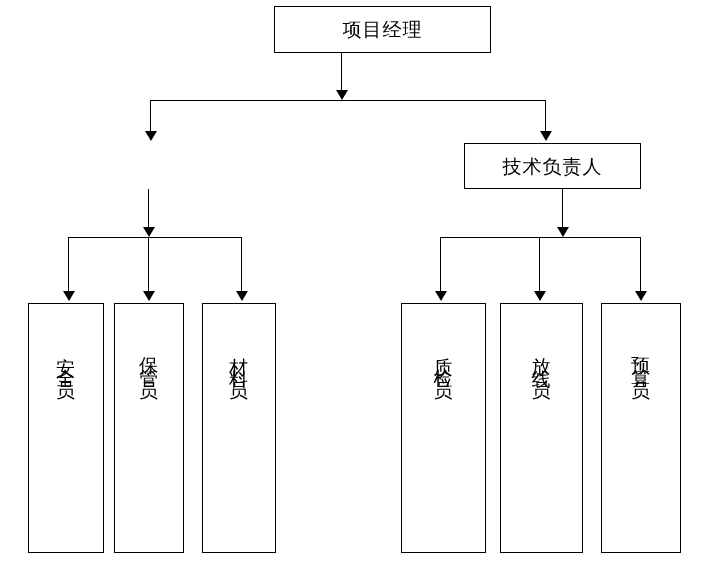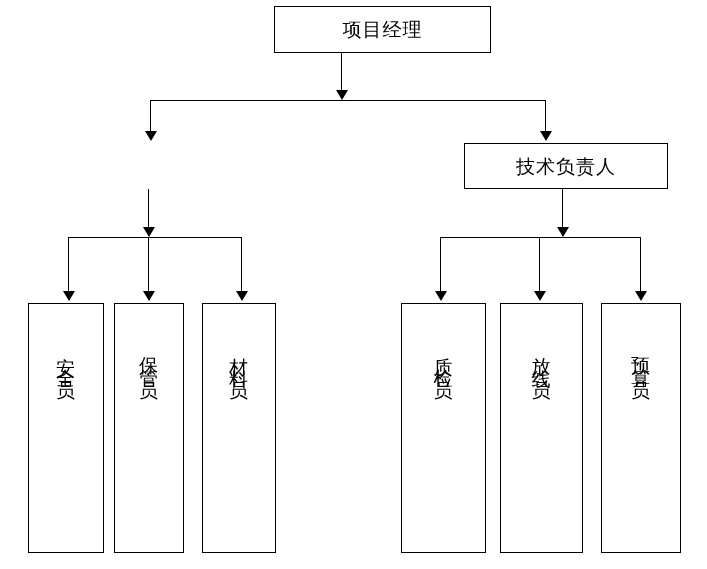--- a/index.html
+++ b/index.html
@@ -84,21 +84,21 @@
 
   <div class="conn-h" style="left:150px; top:100px; width:396px;"></div>
 
   <div class="conn-v" style="left:150px; top:100px; height:33px;"></div>
   <div class="arrow-head" style="left:145px; top:131px;"></div>
 
   <div class="conn-v" style="left:545px; top:100px; height:33px;"></div>
   <div class="arrow-head" style="left:540px; top:131px;"></div>
 
 
-  <div class="node-box" style="left:464px; top:143px; width:204px; height:46px;">
+  <div class="node-box" style="left:464px; top:143px; width:177px; height:46px;">
     <span class="node-label">技术负责人</span>
   </div>
 
   <div class="conn-v" style="left:148px; top:189px; height:43px;"></div>
   <div class="arrow-head" style="left:143px; top:227px;"></div>
   <div class="conn-h" style="left:68px; top:237px; width:173px;"></div>
 
   <div class="conn-v" style="left:68px; top:237px; height:56px;"></div>
   <div class="arrow-head" style="left:63px; top:291px;"></div>
 

